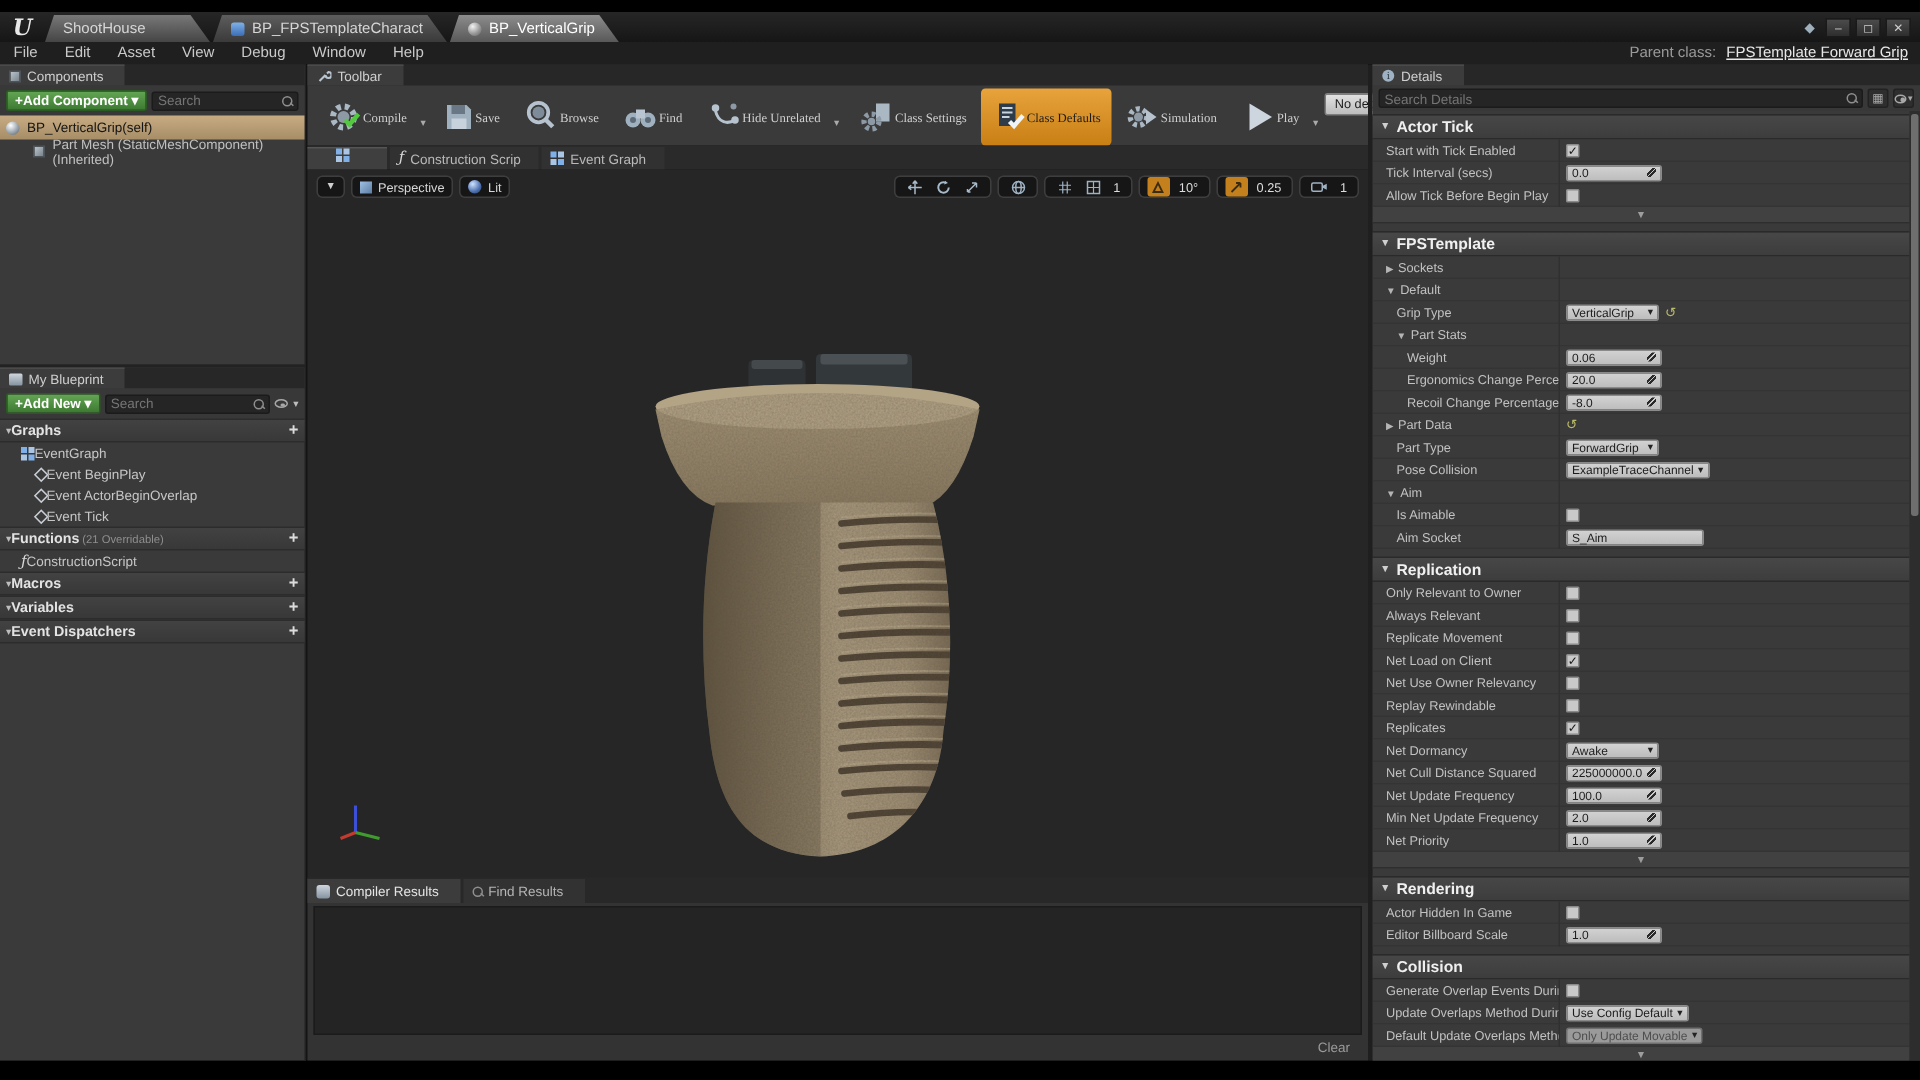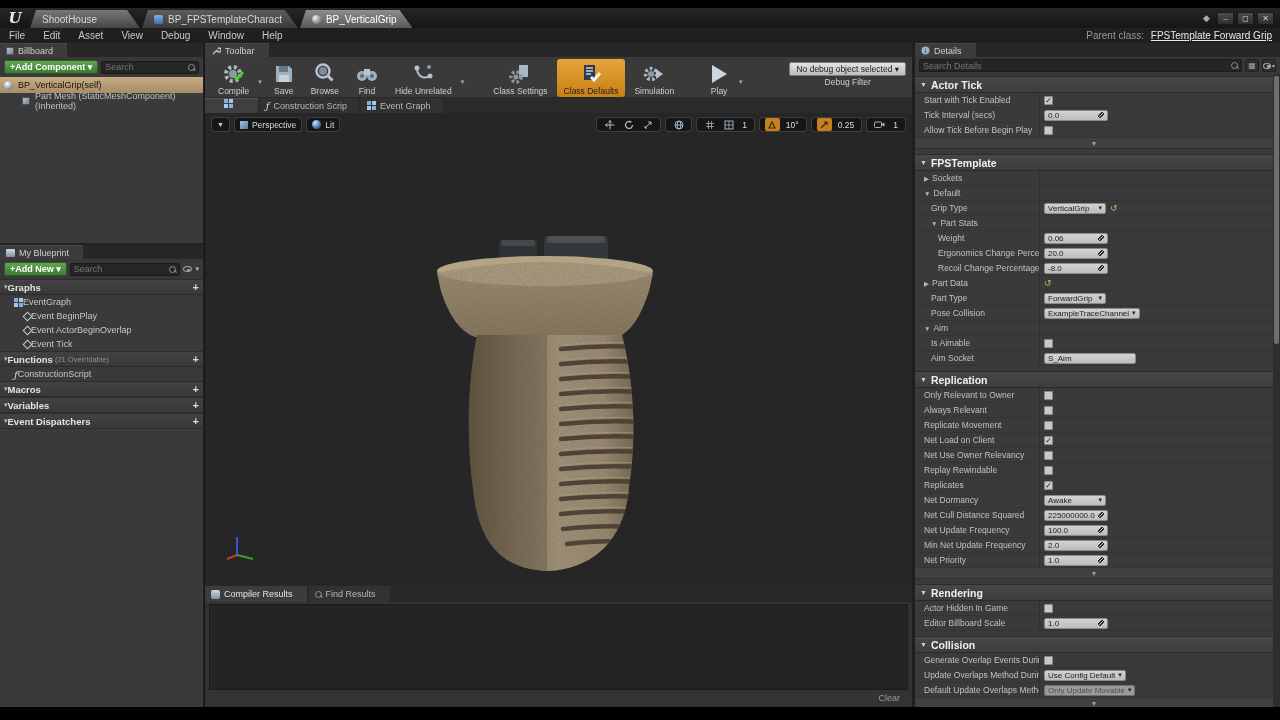--- a/index.html
+++ b/index.html
@@ -73,22 +73,22 @@
     linear-gradient(#7fb1e8,#7fb1e8) 0 0/4px 4px no-repeat,
     linear-gradient(#aac6e4,#aac6e4) 5px 0/4px 4px no-repeat,
     linear-gradient(#aac6e4,#aac6e4) 0 5px/4px 4px no-repeat,
     linear-gradient(#7fb1e8,#7fb1e8) 5px 5px/4px 4px no-repeat;}
   .fnicon{color:#d9d9d9;font-style:italic;font-family:"DejaVu Serif",serif;font-size:10px;line-height:9px;flex:0 0 auto;}
   .tri-sm{color:#bdbdbd;font-size:7px;}
 
   
   .toolbarpanel{position:absolute;left:0;top:0;width:707px;height:54px;background:#3a3a3a;}
   .tbbtns{display:flex;align-items:flex-start;padding:2px 6px;gap:2px;height:40px;}
-  .tbtn{display:flex;flex-direction:column;align-items:center;justify-content:flex-end;
-    padding:1px 7px;border-radius:3px;height:38px;}
+  .tbtn{display:flex;align-items:center;justify-content:flex-start;
+    padding:1px 7px;border-radius:3px;height:38px;font-family:Liberation Serif, serif;}
   .tbtn .ticn{height:24px;display:flex;align-items:center;}
   .tbtn .tlabel{font-size:8.5px;color:#cfcfcf;white-space:nowrap;}
   .tbtn.active{background:linear-gradient(#e8a33c,#c87f14);}
   .tbtn.active .tlabel{color:#1d1d1d;}
   .tddown{color:#aaa;font-size:7px;align-self:center;margin:10px 2px 0 0;}
   .tbgap{width:16px;}
   .debugbox{margin-left:auto;display:flex;flex-direction:column;align-items:center;gap:1px;padding-top:3px;}
   .dbgselect{background:linear-gradient(#e2e2e2,#bdbdbd);border:1px solid #7d7d7d;border-radius:2px;
     font-size:8.5px;color:#1c1c1c;padding:1px 6px;white-space:nowrap;}
   .dbglabel{font-size:8.5px;color:#cfcfcf;}
@@ -201,21 +201,21 @@
   </div>
 
   <div class="main">
 
     <div class="leftcol">
 
       <div class="components">
         <div class="phead">
             <div class="ptab">
           <span class="pticon meshicon"></span>
-          <span>Billboard</span>
+          <span>Components</span>
         </div>
           </div>
         <div class="ctools">
           <button class="greenbtn">+Add Component ▾</button>
           <div class="searchbox">
             <input placeholder="Search" style="">
             <span class="mag"></span>
           </div>
         </div>
         <div id="components-tree">

